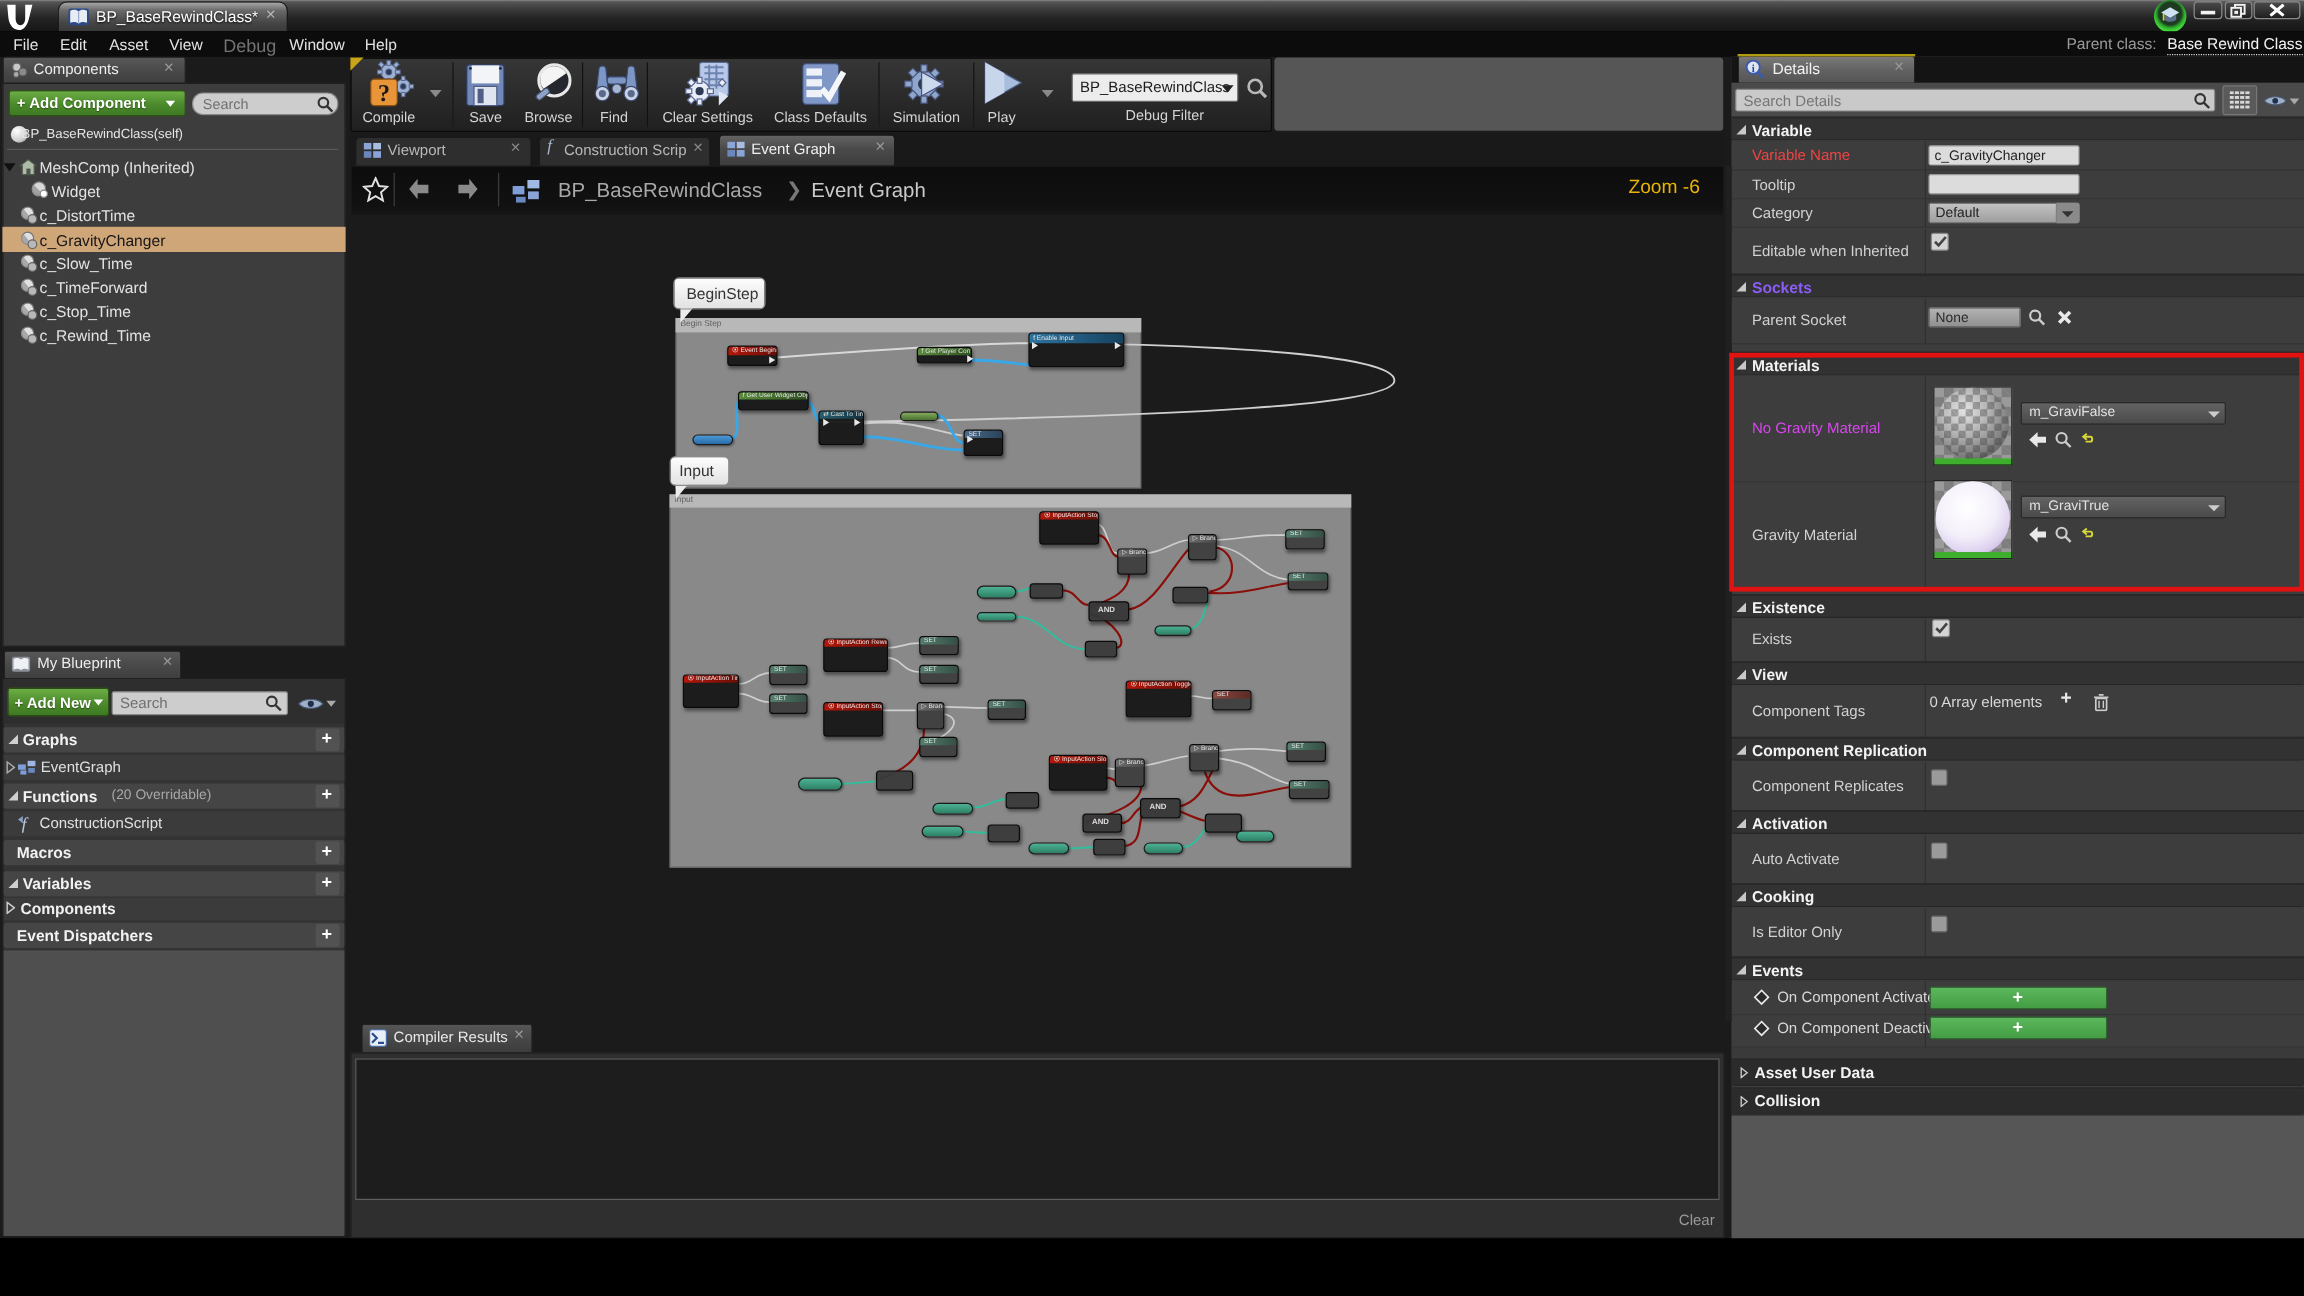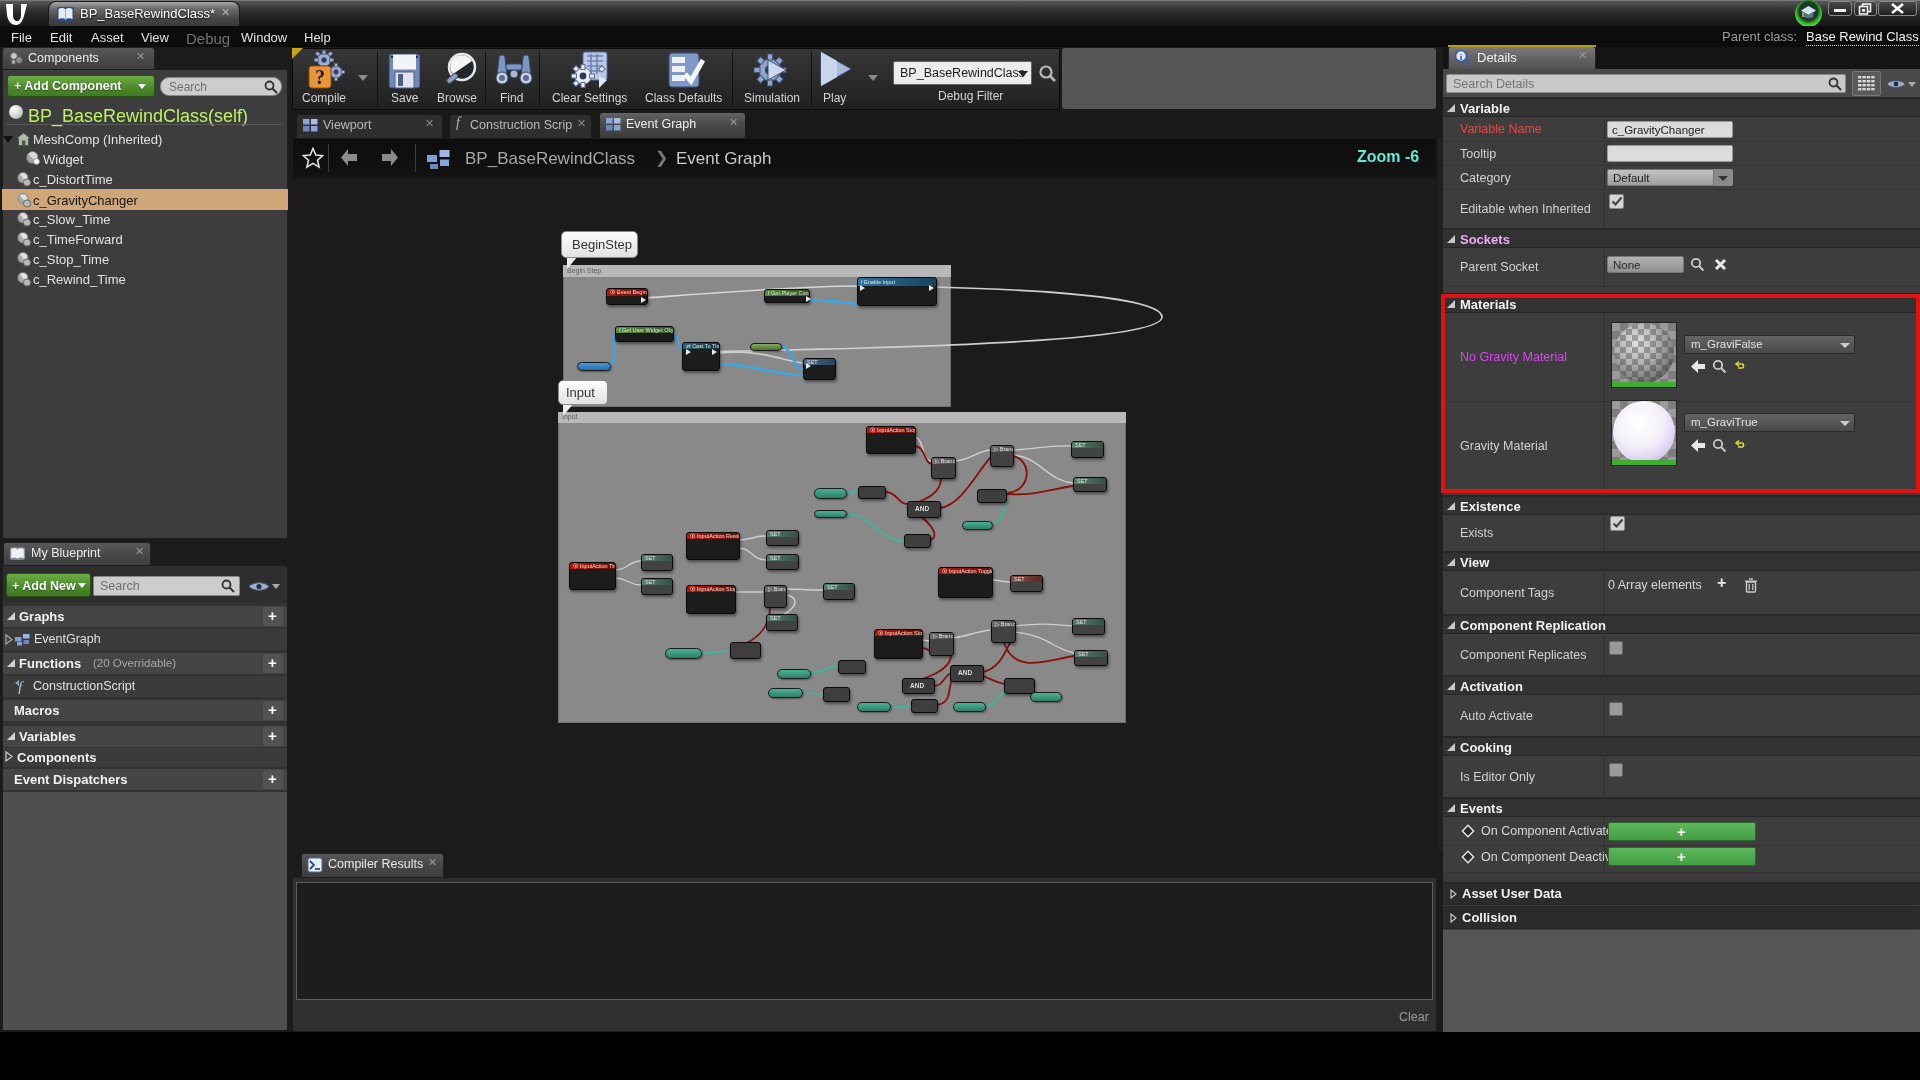--- a/index.html
+++ b/index.html
@@ -193,21 +193,21 @@
 <div class="a" style="left:138px;top:84px;width:0;height:0;border-left:4.5px solid transparent;border-right:4.5px solid transparent;border-top:5px solid #fff"></div>
 
 <div class="a" style="left:160px;top:77px;width:122px;height:19px;background:#cdcdcd;border:1px solid #888;border-radius:9px"></div>
 <div class="a tx" style="left:169px;top:80px;font-size:12px;color:#707070">Search</div>
 <svg class="a" style="left:264px;top:80px" width="14" height="14" viewBox="0 0 14 14">
 <circle cx="5.5" cy="5.5" r="4" fill="none" stroke="#333" stroke-width="1.8"></circle>
 <line x1="8.5" y1="8.5" x2="13" y2="13" stroke="#333" stroke-width="2"></line>
 </svg>
 
 <div class="a" style="left:9px;top:105px;width:14px;height:14px;border-radius:50%;background:radial-gradient(circle at 35% 30%,#fff,#cfcfcf 60%,#8a8a8a)"></div>
-<div class="a tx" style="left:28px;top:106px;font-size:18px;color:#bef264">BP_BaseRewindClass(self)</div>
+<div class="a tx" style="left:18px;top:106px;font-size:11px;color:#e5e5e5">BP_BaseRewindClass(self)</div>
 <div class="a" style="left:6px;top:124px;width:276px;height:1px;background:#5a5a5a"></div>
 <div class="a" style="left:3px;top:136px;width:0;height:0;border-left:5px solid transparent;border-right:5px solid transparent;border-top:7px solid #111"></div>
 <svg class="a" style="left:16px;top:132px" width="15" height="15" viewBox="0 0 15 15">
 <path d="M7.5 1 L14 6 L12.5 6 L12.5 13.5 L2.5 13.5 L2.5 6 L1 6 Z" fill="#aebba8" stroke="#4e584a"></path>
 <rect x="6" y="8.5" width="3.4" height="5" fill="#4e584a"></rect>
 </svg>
 <div class="a tx" style="left:33px;top:132px;font-size:13px;color:#e2e2e2">MeshComp (Inherited)</div>
 <svg class="a" style="left:25px;top:150px" width="16" height="16" viewBox="0 0 16 16">
 <circle cx="7.5" cy="7" r="5.5" fill="#d8d8d8" stroke="#777"></circle>
 <path d="M3 4 A5.5 5.5 0 0 0 11 12" fill="#9a9a9a" opacity="0.85"></path>
@@ -540,21 +540,21 @@
 <div class="a" style="left:415px;top:144px;width:1px;height:28px;background:#3c3c3c"></div>
 <svg class="a" style="left:427px;top:150px" width="24" height="19" viewBox="0 0 24 19">
 <rect x="0" y="5" width="10" height="7" fill="#7f9ed8"></rect>
       <rect x="12.5" y="0" width="10" height="7" fill="#a0b8e4"></rect>
 <rect x="3" y="14" width="8" height="5" fill="#6a88c0"></rect>
       <rect x="13" y="9.5" width="9" height="6.5" fill="#8aa4d8"></rect>
 </svg>
 <div class="a tx" style="left:465px;top:149px;font-size:17px;color:#a8a8a8">BP_BaseRewindClass</div>
 <div class="a tx" style="left:655px;top:148px;font-size:16px;color:#787878">❯</div>
 <div class="a tx" style="left:676px;top:149px;font-size:17px;color:#cacaca">Event Graph</div>
-<div class="a tx" style="left:1357px;top:148px;font-size:16px;font-weight:bold;color:#5eead4">Zoom -6</div>
+<div class="a tx" style="left:1357px;top:148px;font-size:16px;font-weight:normal;color:#eab308">Zoom -6</div>
 
 <div class="a" style="left:301px;top:853px;width:143px;height:24px;background:linear-gradient(#565656,#454545 60%,#3d3d3d);border:1px solid #222;border-bottom:none;border-radius:3px 3px 0 0"></div>
 <svg class="a" style="left:307px;top:857px" width="16" height="16" viewBox="0 0 16 16">
 <rect x="1" y="1" width="14" height="14" rx="2" fill="#e8eef8" stroke="#4a6aa0"></rect>
 <path d="M3 4 L7 8 L3 12" stroke="#2a4a8a" stroke-width="1.8" fill="none"></path>
 <line x1="8" y1="12" x2="13" y2="12" stroke="#2a4a8a" stroke-width="1.8"></line>
 </svg>
 <div class="a tx" style="left:328px;top:857px;font-size:12.5px;color:#e8e8e8">Compiler Results</div>
 <div class="a tx" style="left:428px;top:856px;font-size:11px;color:#999">✕</div>
 <div class="a" style="left:292px;top:877px;width:1145px;height:155px;background:#2f2f2f;border:1px solid #1e1e1e"></div>
@@ -629,21 +629,21 @@
     <div class="a" style="left:1443px;top:191px;width:477px;height:38px;background:#3d3d3d;border-bottom:1px solid #343434"></div>
     <div class="a" style="left:1604px;top:191px;width:1px;height:38px;background:#2f2f2f"></div>
     <div class="a tx" style="left:1460px;top:202px;font-size:12.5px;color:#d2d2d2">Editable when Inherited</div>
     <div class="a" style="left:1609px;top:194px;width:15px;height:15px;background:#d4d4d4;border:1px solid #888;border-radius:2px"></div>
     <svg class="a" style="left:1611px;top:196px" width="12" height="11" viewBox="0 0 12 11">
       <path d="M1.5 5.5 L4.5 8.5 L10.5 1.5" fill="none" stroke="#444" stroke-width="2.2"></path>
     </svg>
     <div class="a" style="left:1443px;top:228px;width:477px;height:2px;background:#282828"></div>
     <div class="a" style="left:1443px;top:230px;width:477px;height:18px;background:#323232;border-radius:2px;border-bottom:1px solid #262626"></div>
     <div class="a" style="left:1447px;top:235px;width:0;height:0;border-left:8px solid transparent;border-bottom:8px solid #c8c8c8"></div>
-    <div class="a tx" style="left:1460px;top:232px;font-size:13px;font-weight:bold;color:#f0abfc">Sockets</div>
+    <div class="a tx" style="left:1460px;top:232px;font-size:13px;font-weight:bold;color:#8b5cf6">Sockets</div>
     <div class="a" style="left:1443px;top:249px;width:477px;height:38px;background:#3d3d3d;border-bottom:1px solid #343434"></div>
     <div class="a" style="left:1604px;top:249px;width:1px;height:38px;background:#2f2f2f"></div>
     <div class="a tx" style="left:1460px;top:260px;font-size:12.5px;color:#d2d2d2">Parent Socket</div>
     <div class="a" style="left:1607px;top:256px;width:77px;height:17px;background:linear-gradient(#b2b2b2,#909090);border:1px solid #777;border-radius:2px"></div>
     <div class="a tx" style="left:1613px;top:259px;font-size:11.5px;color:#2a2a2a">None</div>
     <svg class="a" style="left:1690px;top:257px" width="15" height="15" viewBox="0 0 15 15">
 <circle cx="6" cy="6" r="4.2" fill="none" stroke="#ccc" stroke-width="1.8"></circle>
       <line x1="9" y1="9" x2="13.5" y2="13.5" stroke="#ccc" stroke-width="2"></line>
     </svg>
     <svg class="a" style="left:1714px;top:258px" width="13" height="13" viewBox="0 0 13 13">

